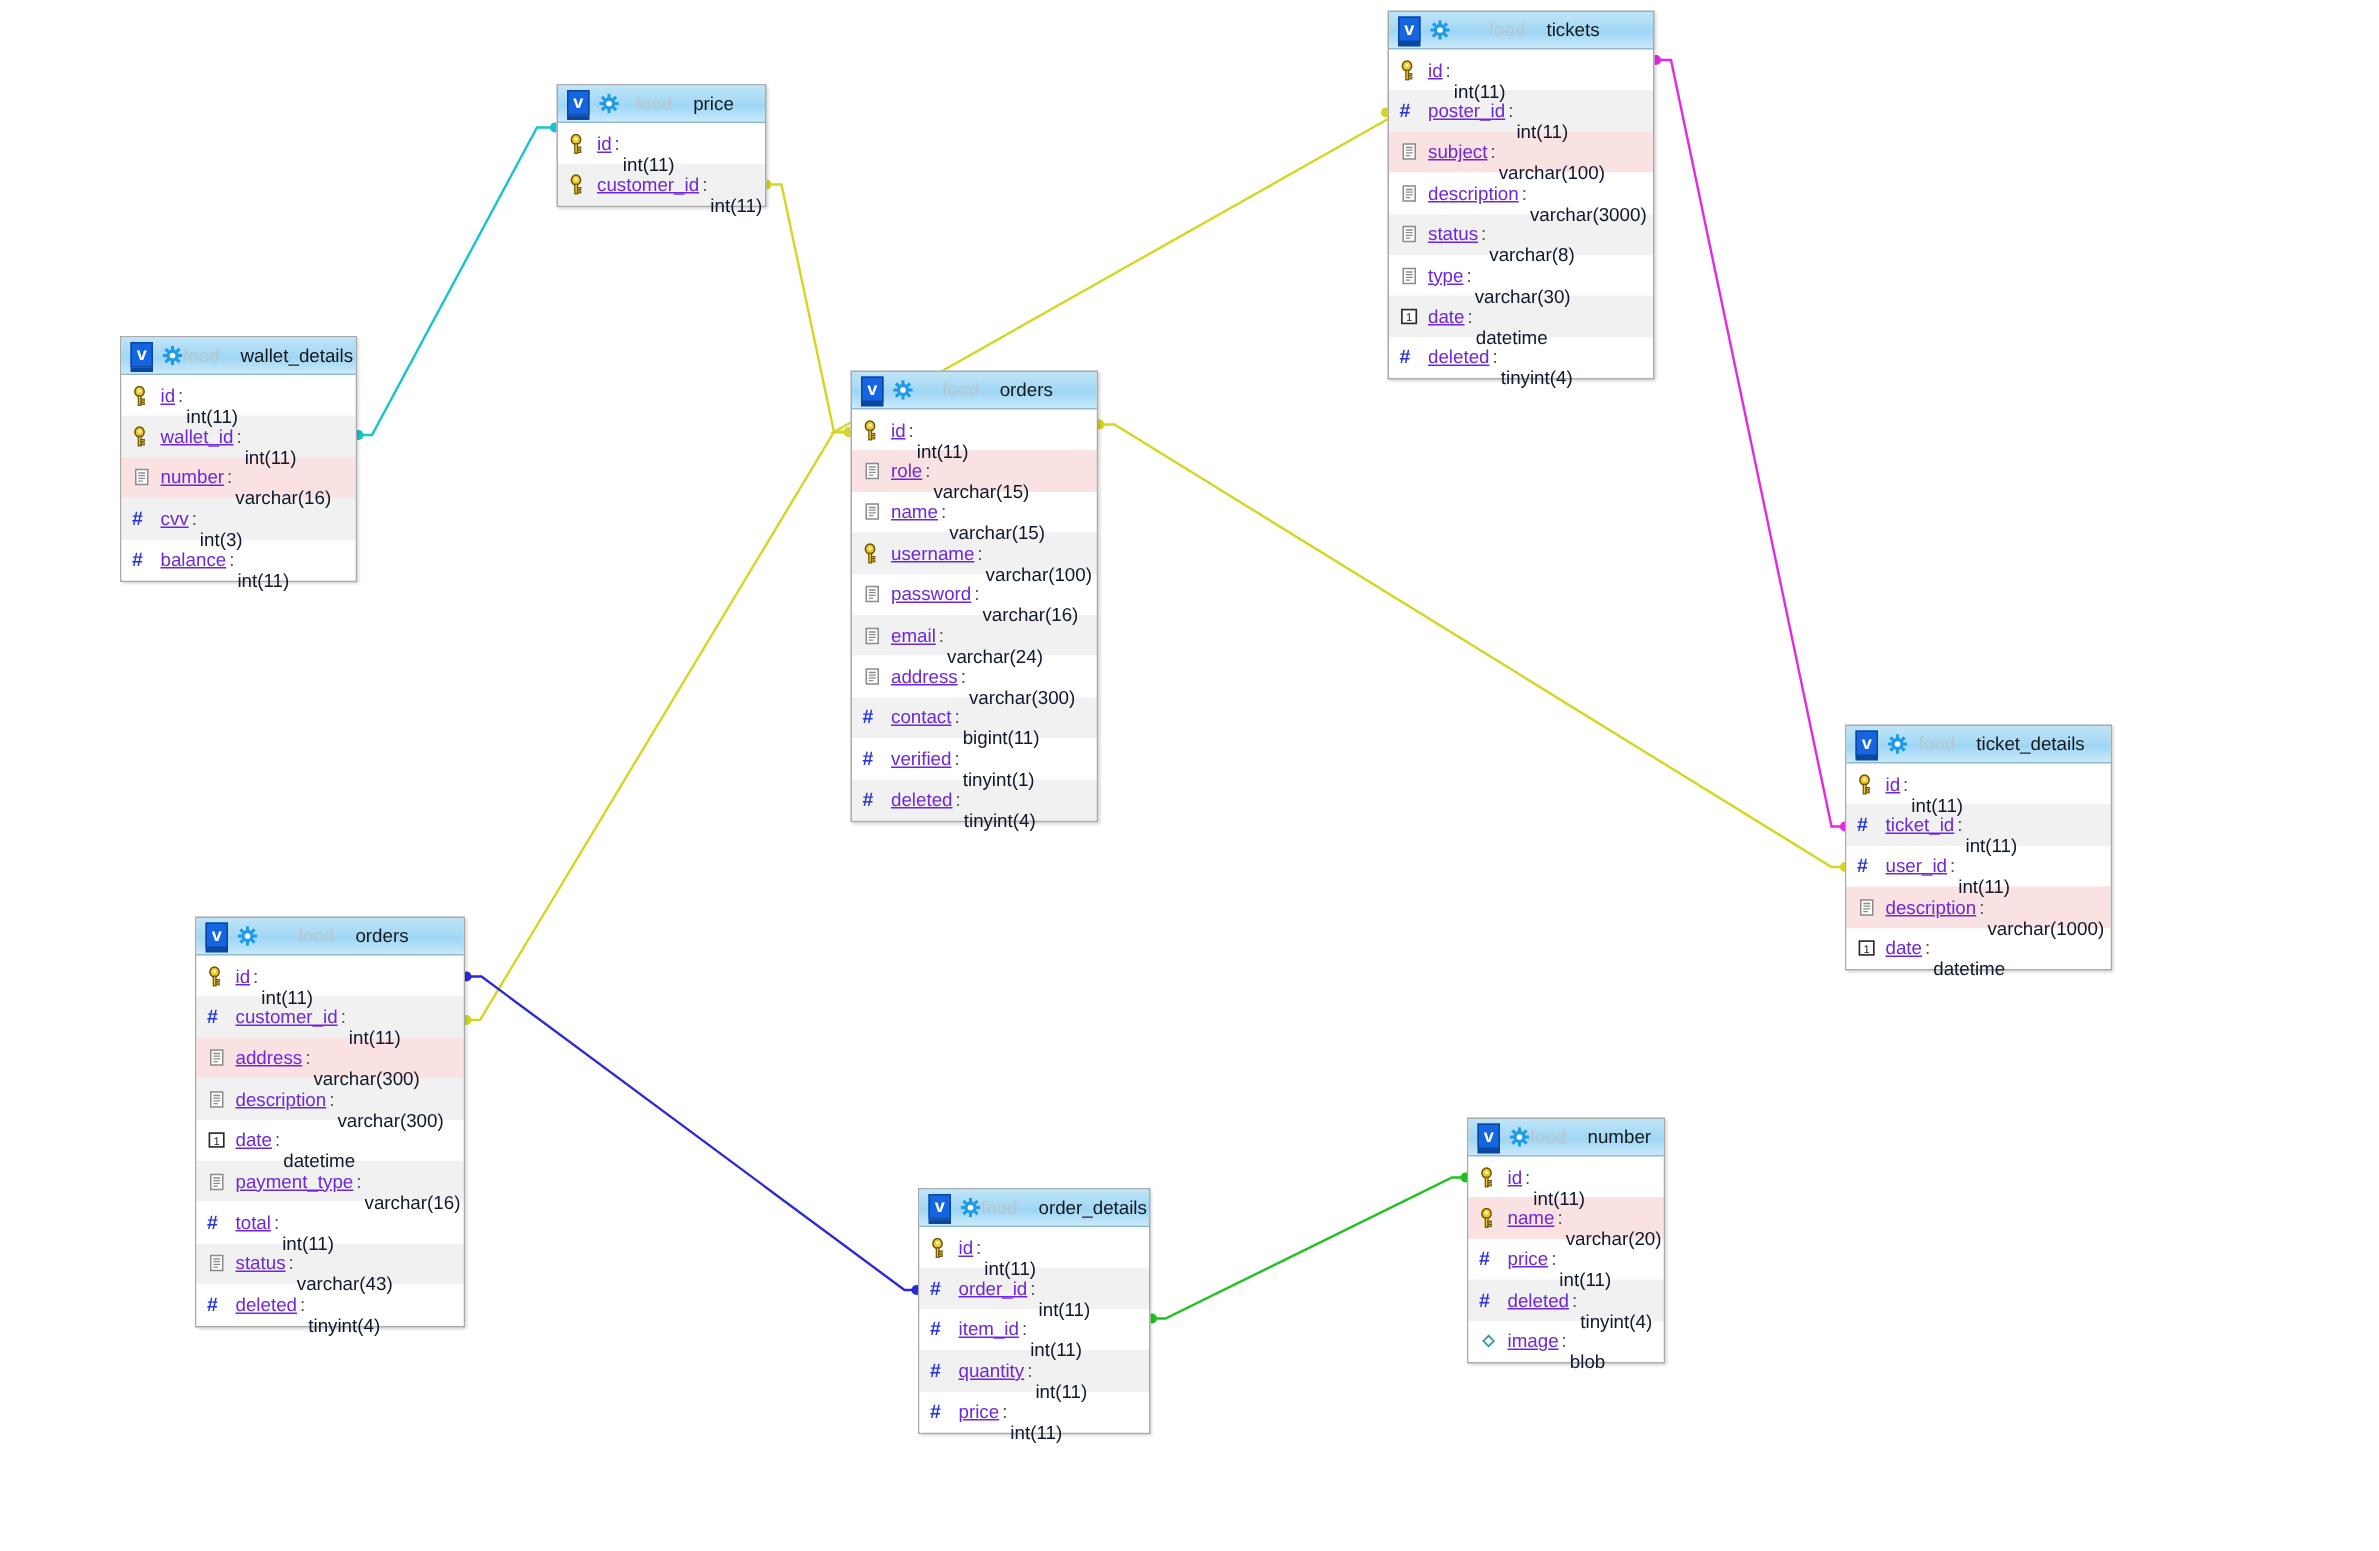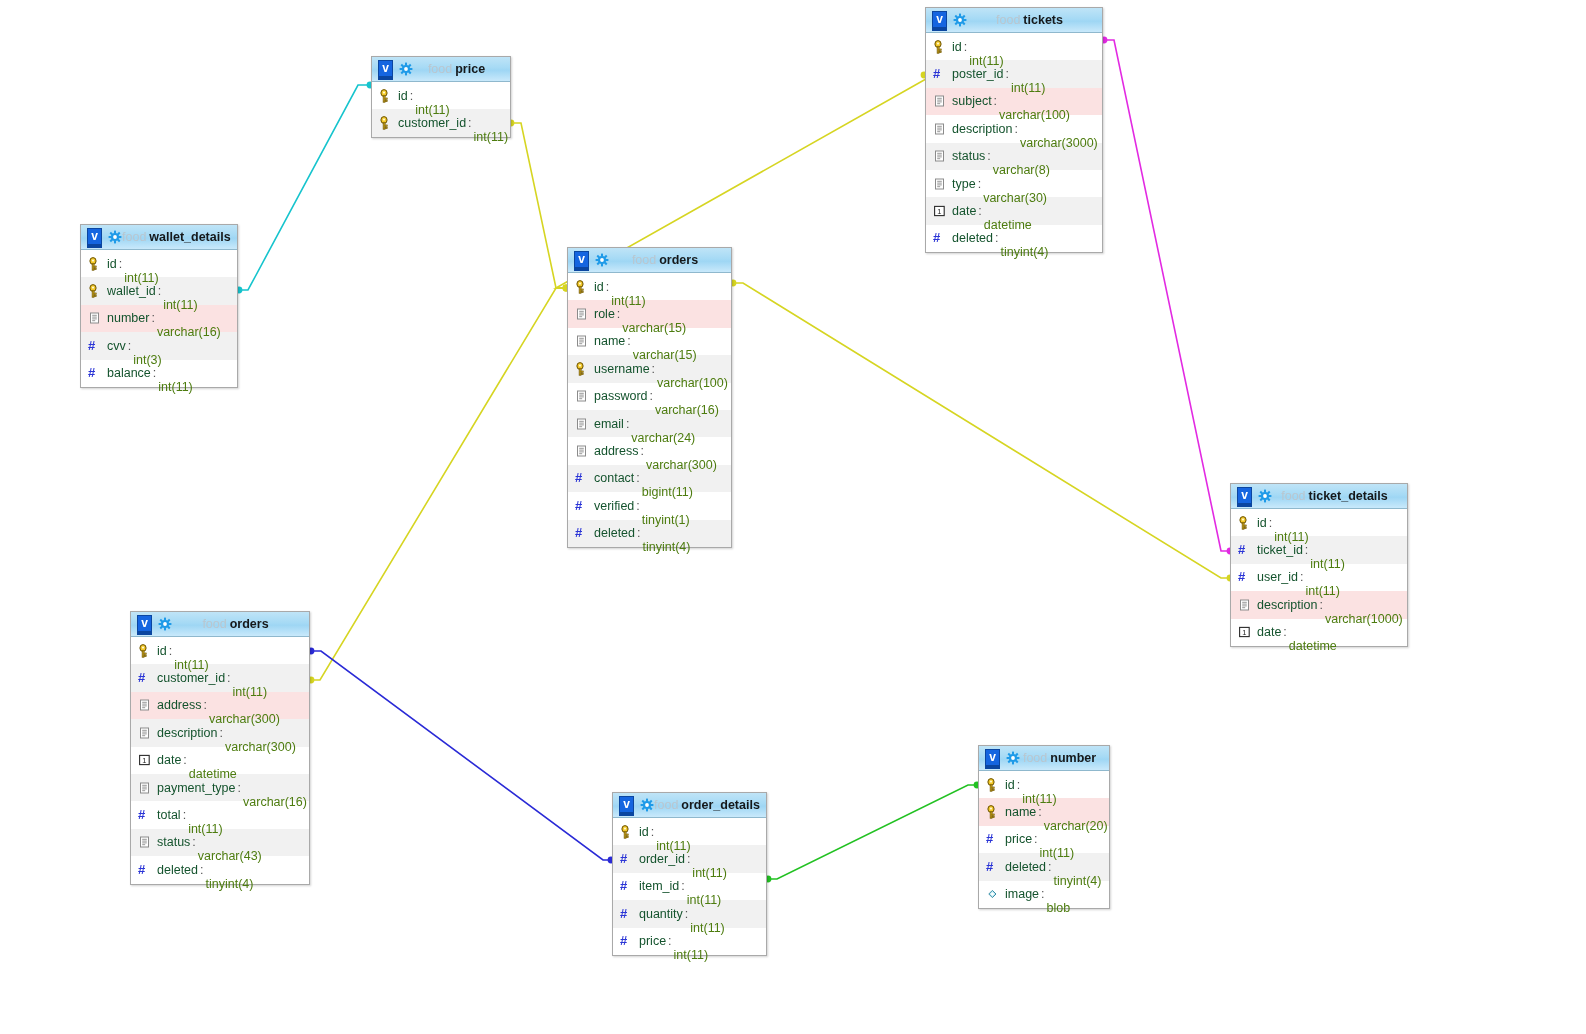--- a/index.html
+++ b/index.html
@@ -60,22 +60,22 @@
   }
   .gear-ico svg{display:block;}
   .tbl-title{
     flex:1 1 auto;
     text-align:center;
     font-size:12.5px;
     color:#1b1b1b;
     white-space:nowrap;
     padding-right:4px;
   }
-  .tbl-title .schema{color:#b9c6cf;font-weight:normal;padding-right:3px;}
-  .tbl-title .tname{font-weight:bold;color:#15181a;}
+  .tbl-title .schema{color:#b9c6cf;font-weight:normal;padding-right:14px;}
+  .tbl-title .tname{font-weight:normal;color:#15181a;}
 
   .field-row{
     height:27.4px;
     display:flex;
     align-items:center;
     font-size:12.5px;
     padding-left:7px;
     box-sizing:border-box;
     color:#3c3c3c;
     white-space:nowrap;
@@ -84,23 +84,23 @@
   .field-row.white{background:#ffffff;}
   .field-row.pink{background:#fbe2e2;}
   .fld-ico{
     width:13px;height:14px;
     flex:0 0 auto;
     margin-right:6px;
     display:inline-block;
     position:relative;
   }
   .fld-ico svg{display:block;}
-  .fld-name{color:#14532d;}
+  .fld-name{color:#6d28d9;text-decoration:underline;}
   .fld-sep{color:#555;padding:0 2px;}
-  .fld-type{color:#4d7c0f;margin-top:28px;}
+  .fld-type{color:#0f172a;margin-top:28px;}
 
   .hash-ico{
     color:#2b35d6;font-weight:bold;font-size:13px;
     line-height:14px;text-align:center;
     font-family:"Liberation Sans",sans-serif;
   }
 </style>
 </head>
 <body>
 

